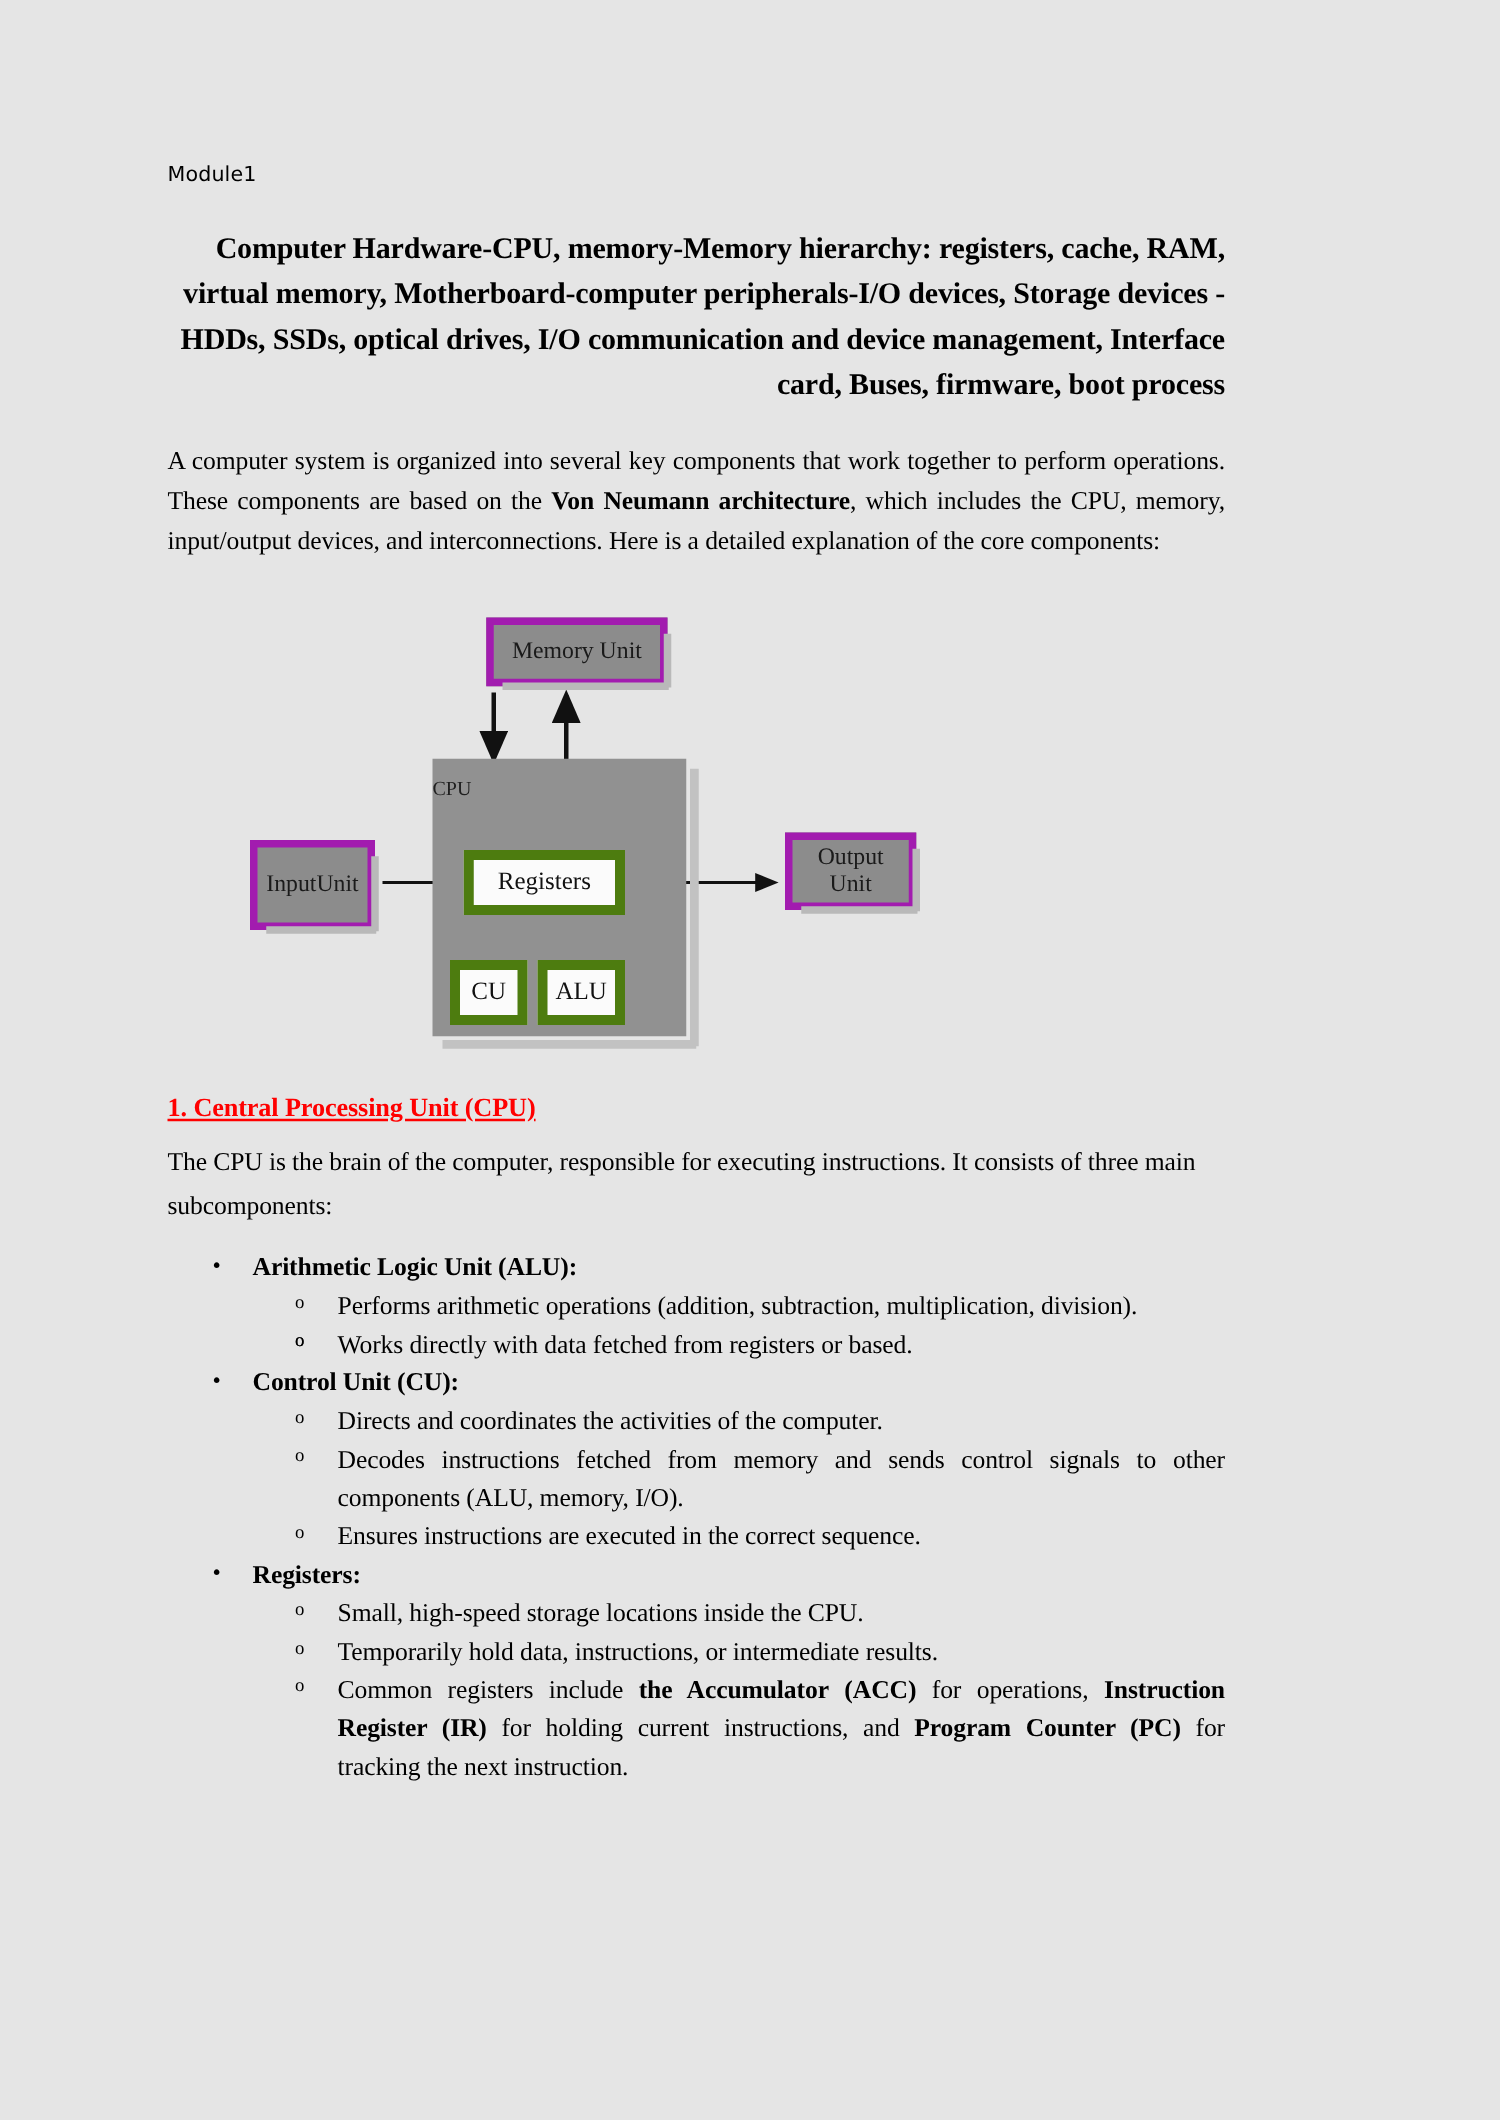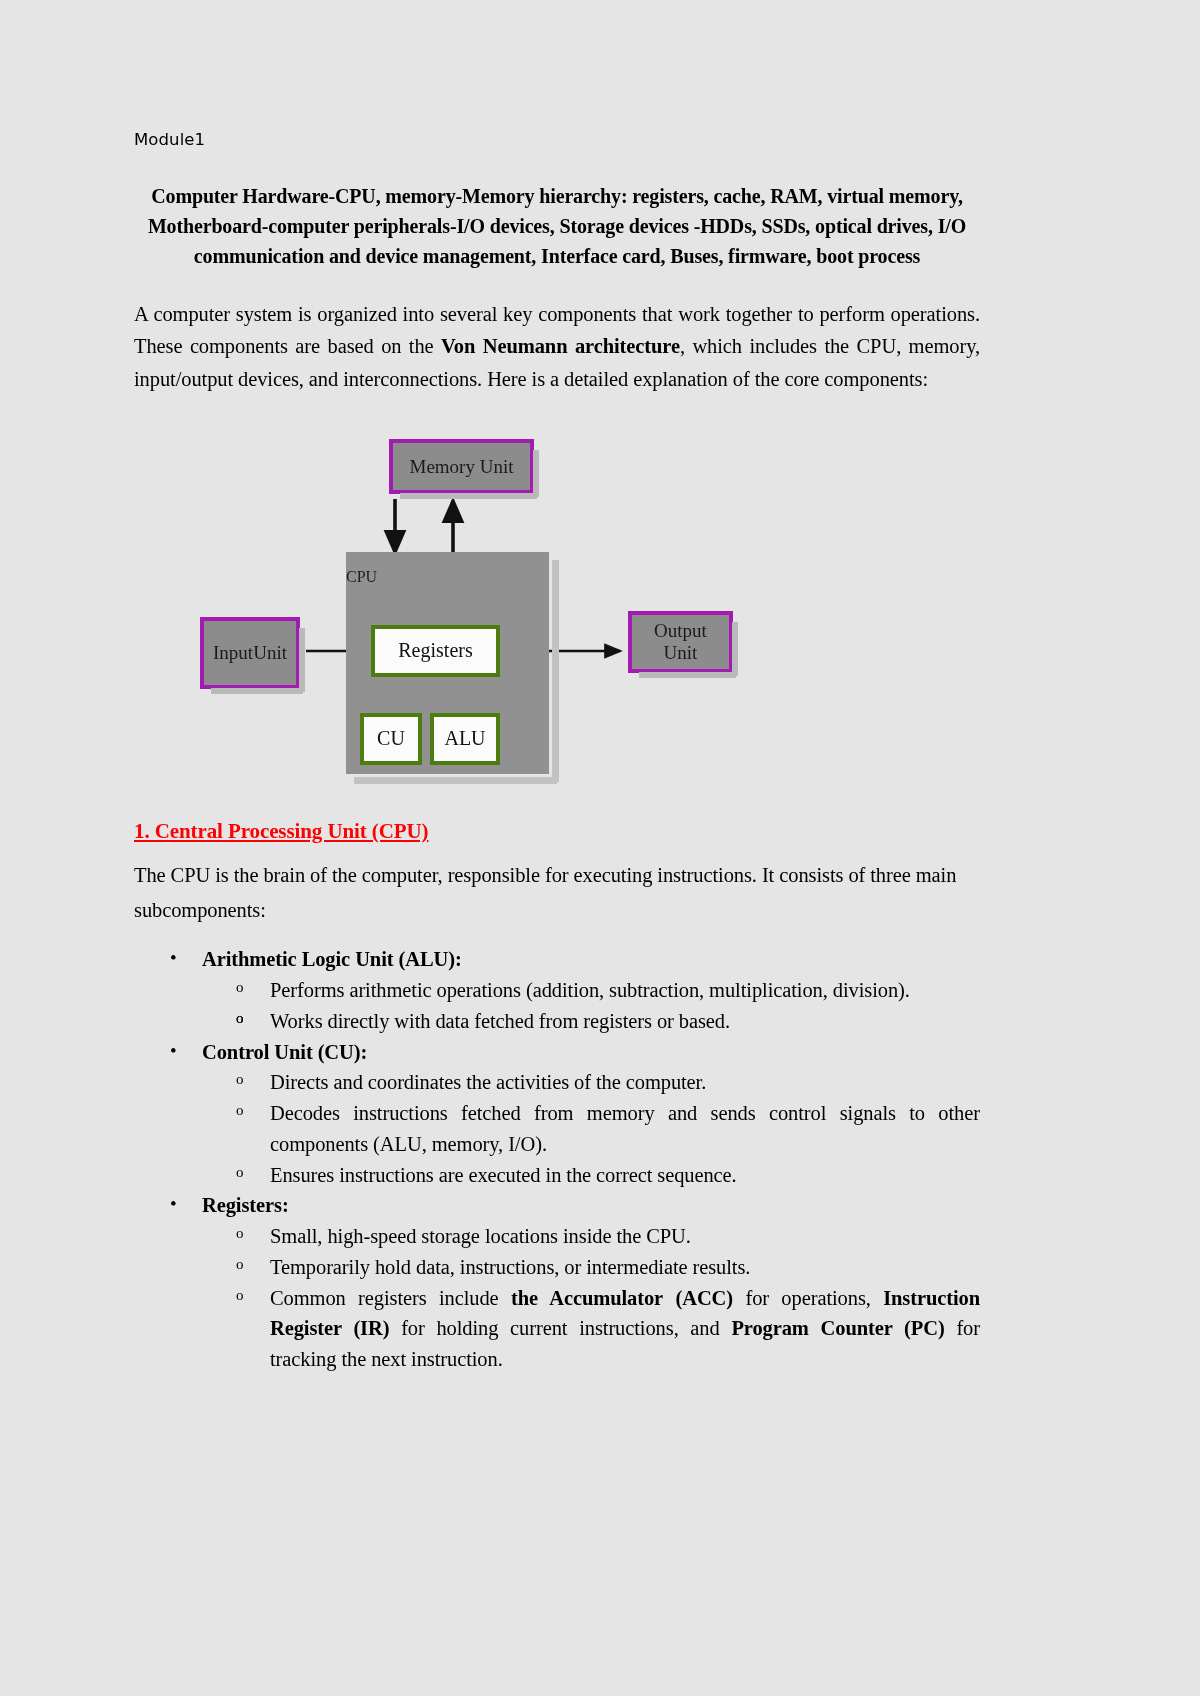--- a/index.html
+++ b/index.html
@@ -36,24 +36,24 @@
   .doc-label {
     font-family: "DejaVu Sans", "Liberation Sans", sans-serif;
     font-size: 16.5px;
     line-height: 1.25;
     margin: 0 0 30px 0;
     letter-spacing: 0.1px;
   }
 
   .intro-bold {
     font-weight: bold;
-    font-size: 20px;
+    font-size: 24px;
     line-height: 1.52;
     margin: 0 0 26px 0;
-    text-align: center;
+    text-align: right;
     letter-spacing: -0.15px;
   }
 
   .section-title-center {
     color: #ff0000;
     font-weight: bold;
     font-size: 20.5px;
     text-align: center;
     margin: 0 0 34px 0;
     letter-spacing: -0.1px;
@@ -144,21 +144,21 @@
     position: absolute;
     left: 52px;
     top: 0;
     width: 660px;
     height: 370px;
   }
 
   .gbox {
     position: absolute;
     background: #8c8c8c;
-    border: 4px solid #a21caf;
+    border: 6px solid #a21caf;
     box-sizing: border-box;
     color: #1a1a1a;
     font-size: 19px;
     display: flex;
     align-items: center;
     justify-content: center;
     text-align: center;
     line-height: 1.15;
   }
   .gbox .shadow-r {
@@ -205,21 +205,21 @@
     left: 0;
     width: 100%;
     text-align: left;
     font-size: 16px;
     color: #1f1f1f;
   }
 
   .wbox {
     position: absolute;
     background: #fbfbfb;
-    border: 4px solid #4d7c0f;
+    border: 8px solid #4d7c0f;
     box-sizing: border-box;
     display: flex;
     align-items: center;
     justify-content: center;
     font-size: 20px;
     color: #111111;
   }
 
   .figsvg {
     position: absolute;

